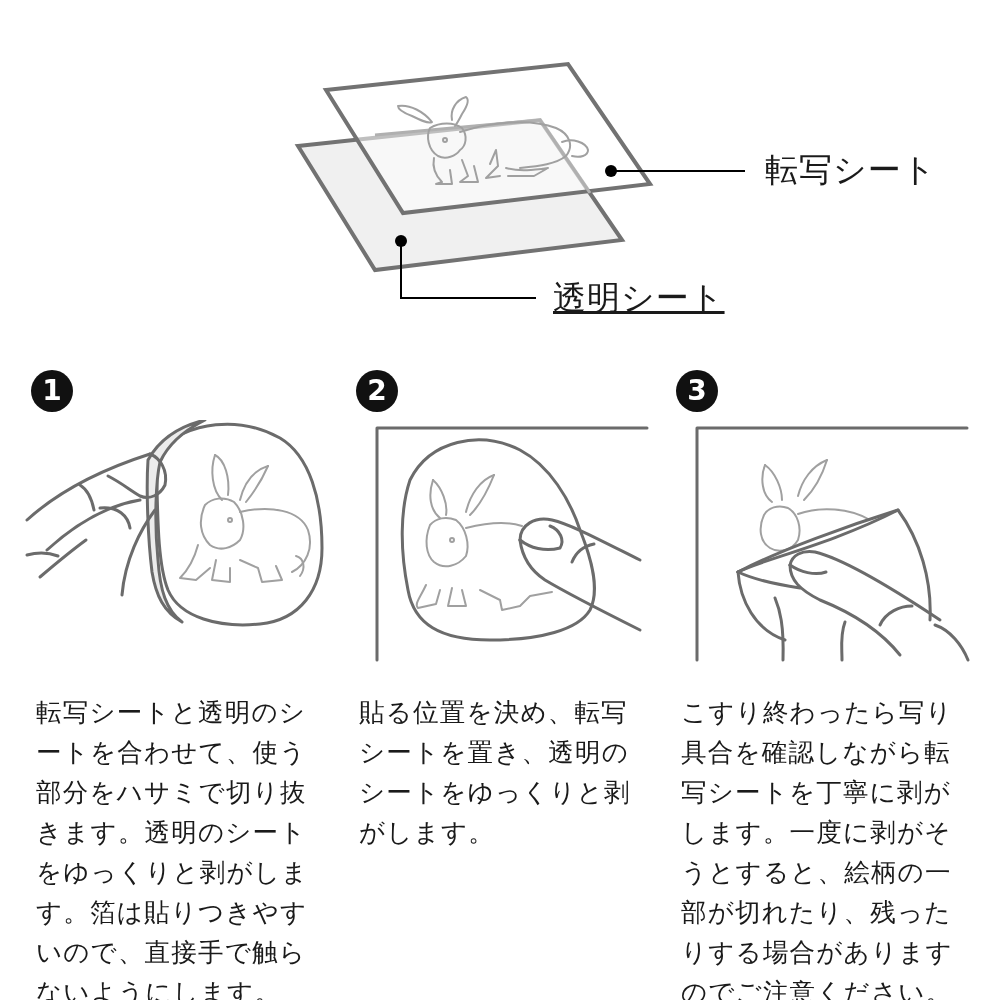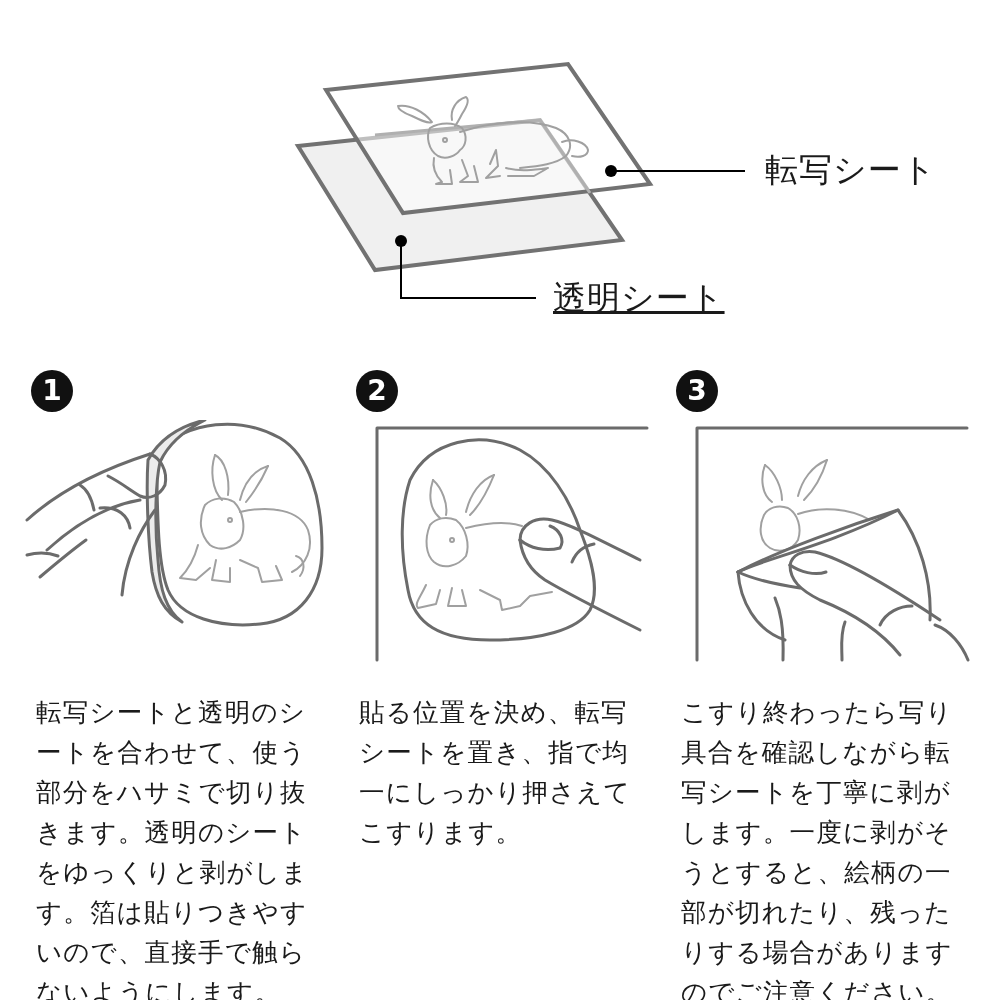--- a/index.html
+++ b/index.html
@@ -132,14 +132,14 @@
     <path d="M790,565 C790,580 800,590 820,600 C850,612 880,630 900,655"></path>
     <path d="M790,565 C800,572 815,576 826,572"></path>
     <path d="M880,625 C886,612 900,606 912,606"></path>
     <path d="M775,598 C780,610 784,625 783,660"></path>
     <path d="M845,622 C840,635 842,648 842,660"></path>
     <path d="M935,625 C950,630 962,645 968,660"></path>
   </g>
 </svg>
 
 <div class="step-text" style="left:36px; top:692px; width:290px;">転写シートと透明のシートを合わせて、使う部分をハサミで切り抜きます。透明のシートをゆっくりと剥がします。箔は貼りつきやすいので、直接手で触らないようにします。</div>
-<div class="step-text" style="left:359px; top:692px; width:290px;">貼る位置を決め、転写シートを置き、指で均一にしっかり押さえてこすります。</div>
+<div class="step-text" style="left:359px; top:692px; width:290px;">貼る位置を決め、転写シートを置き、透明のシートをゆっくりと剥がします。</div>
 <div class="step-text" style="left:681px; top:692px; width:290px;">こすり終わったら写り具合を確認しながら転写シートを丁寧に剥がします。一度に剥がそうとすると、絵柄の一部が切れたり、残ったりする場合がありますのでご注意ください。</div>
 
 </body></html>

